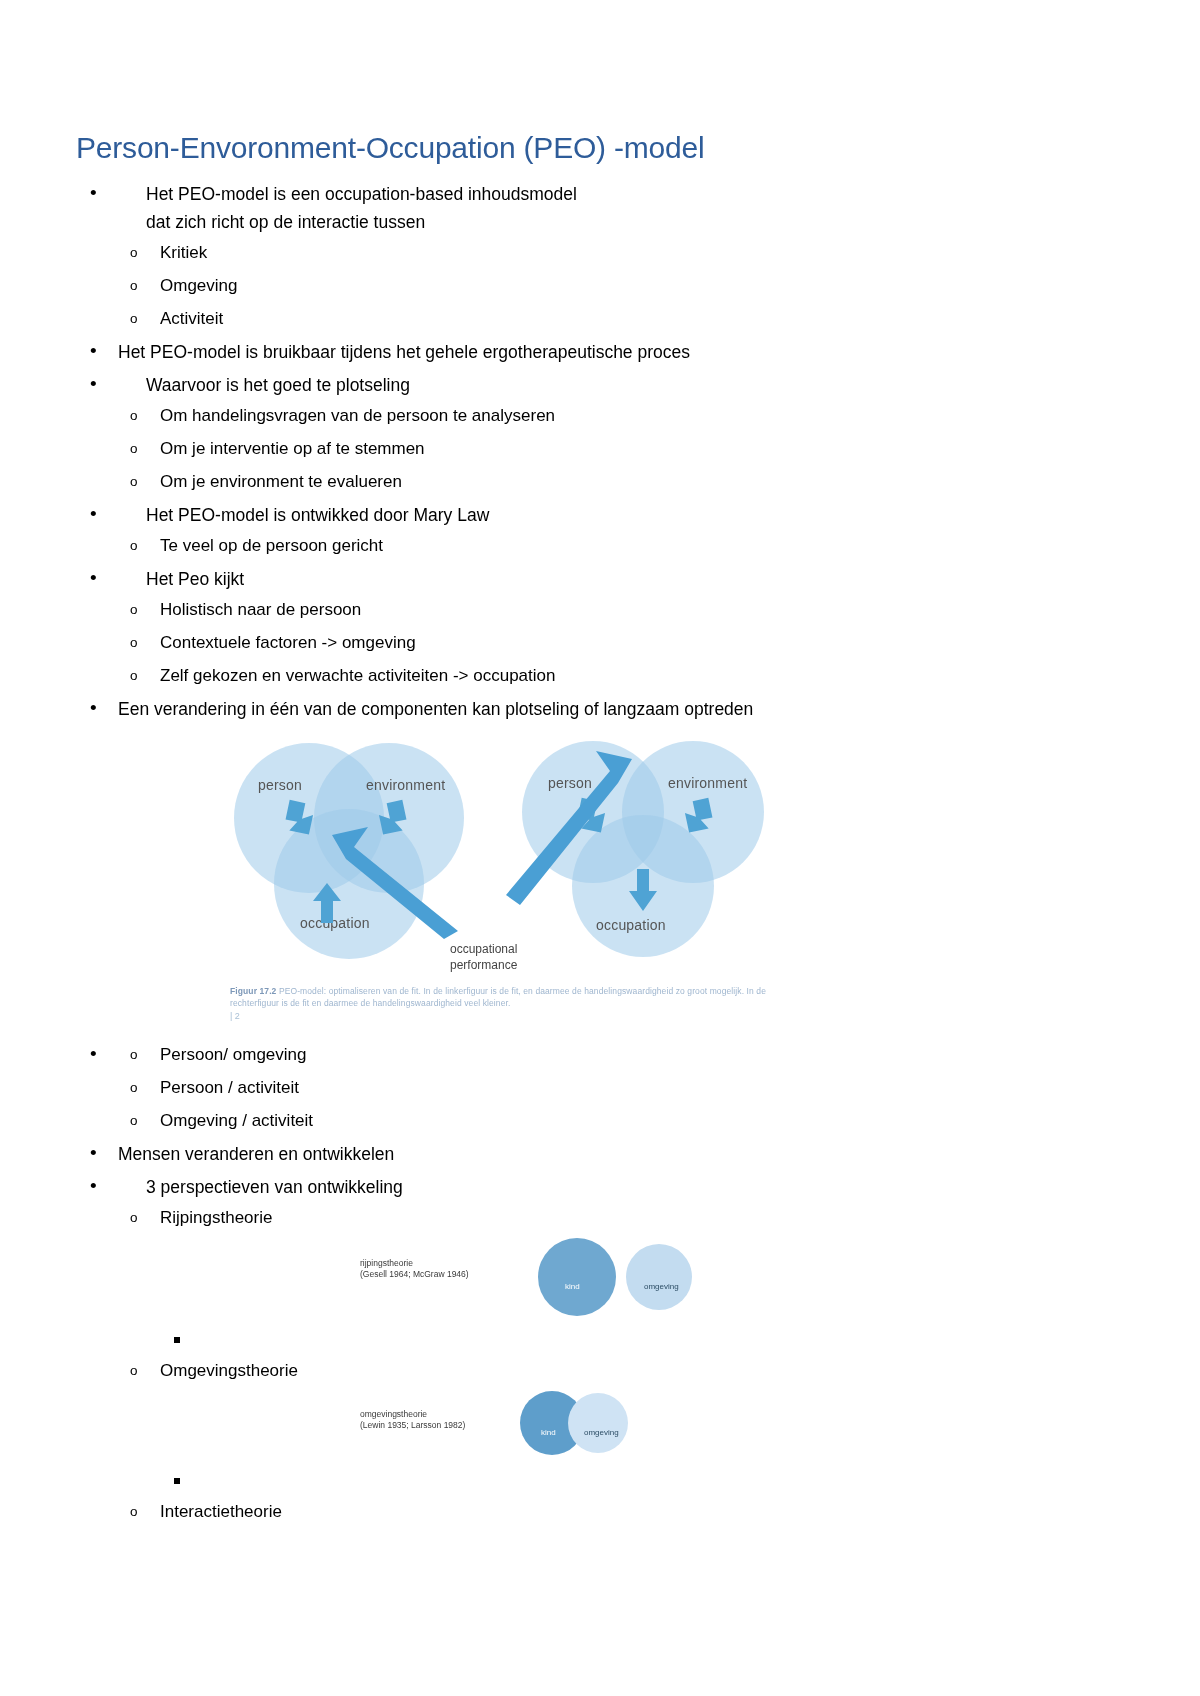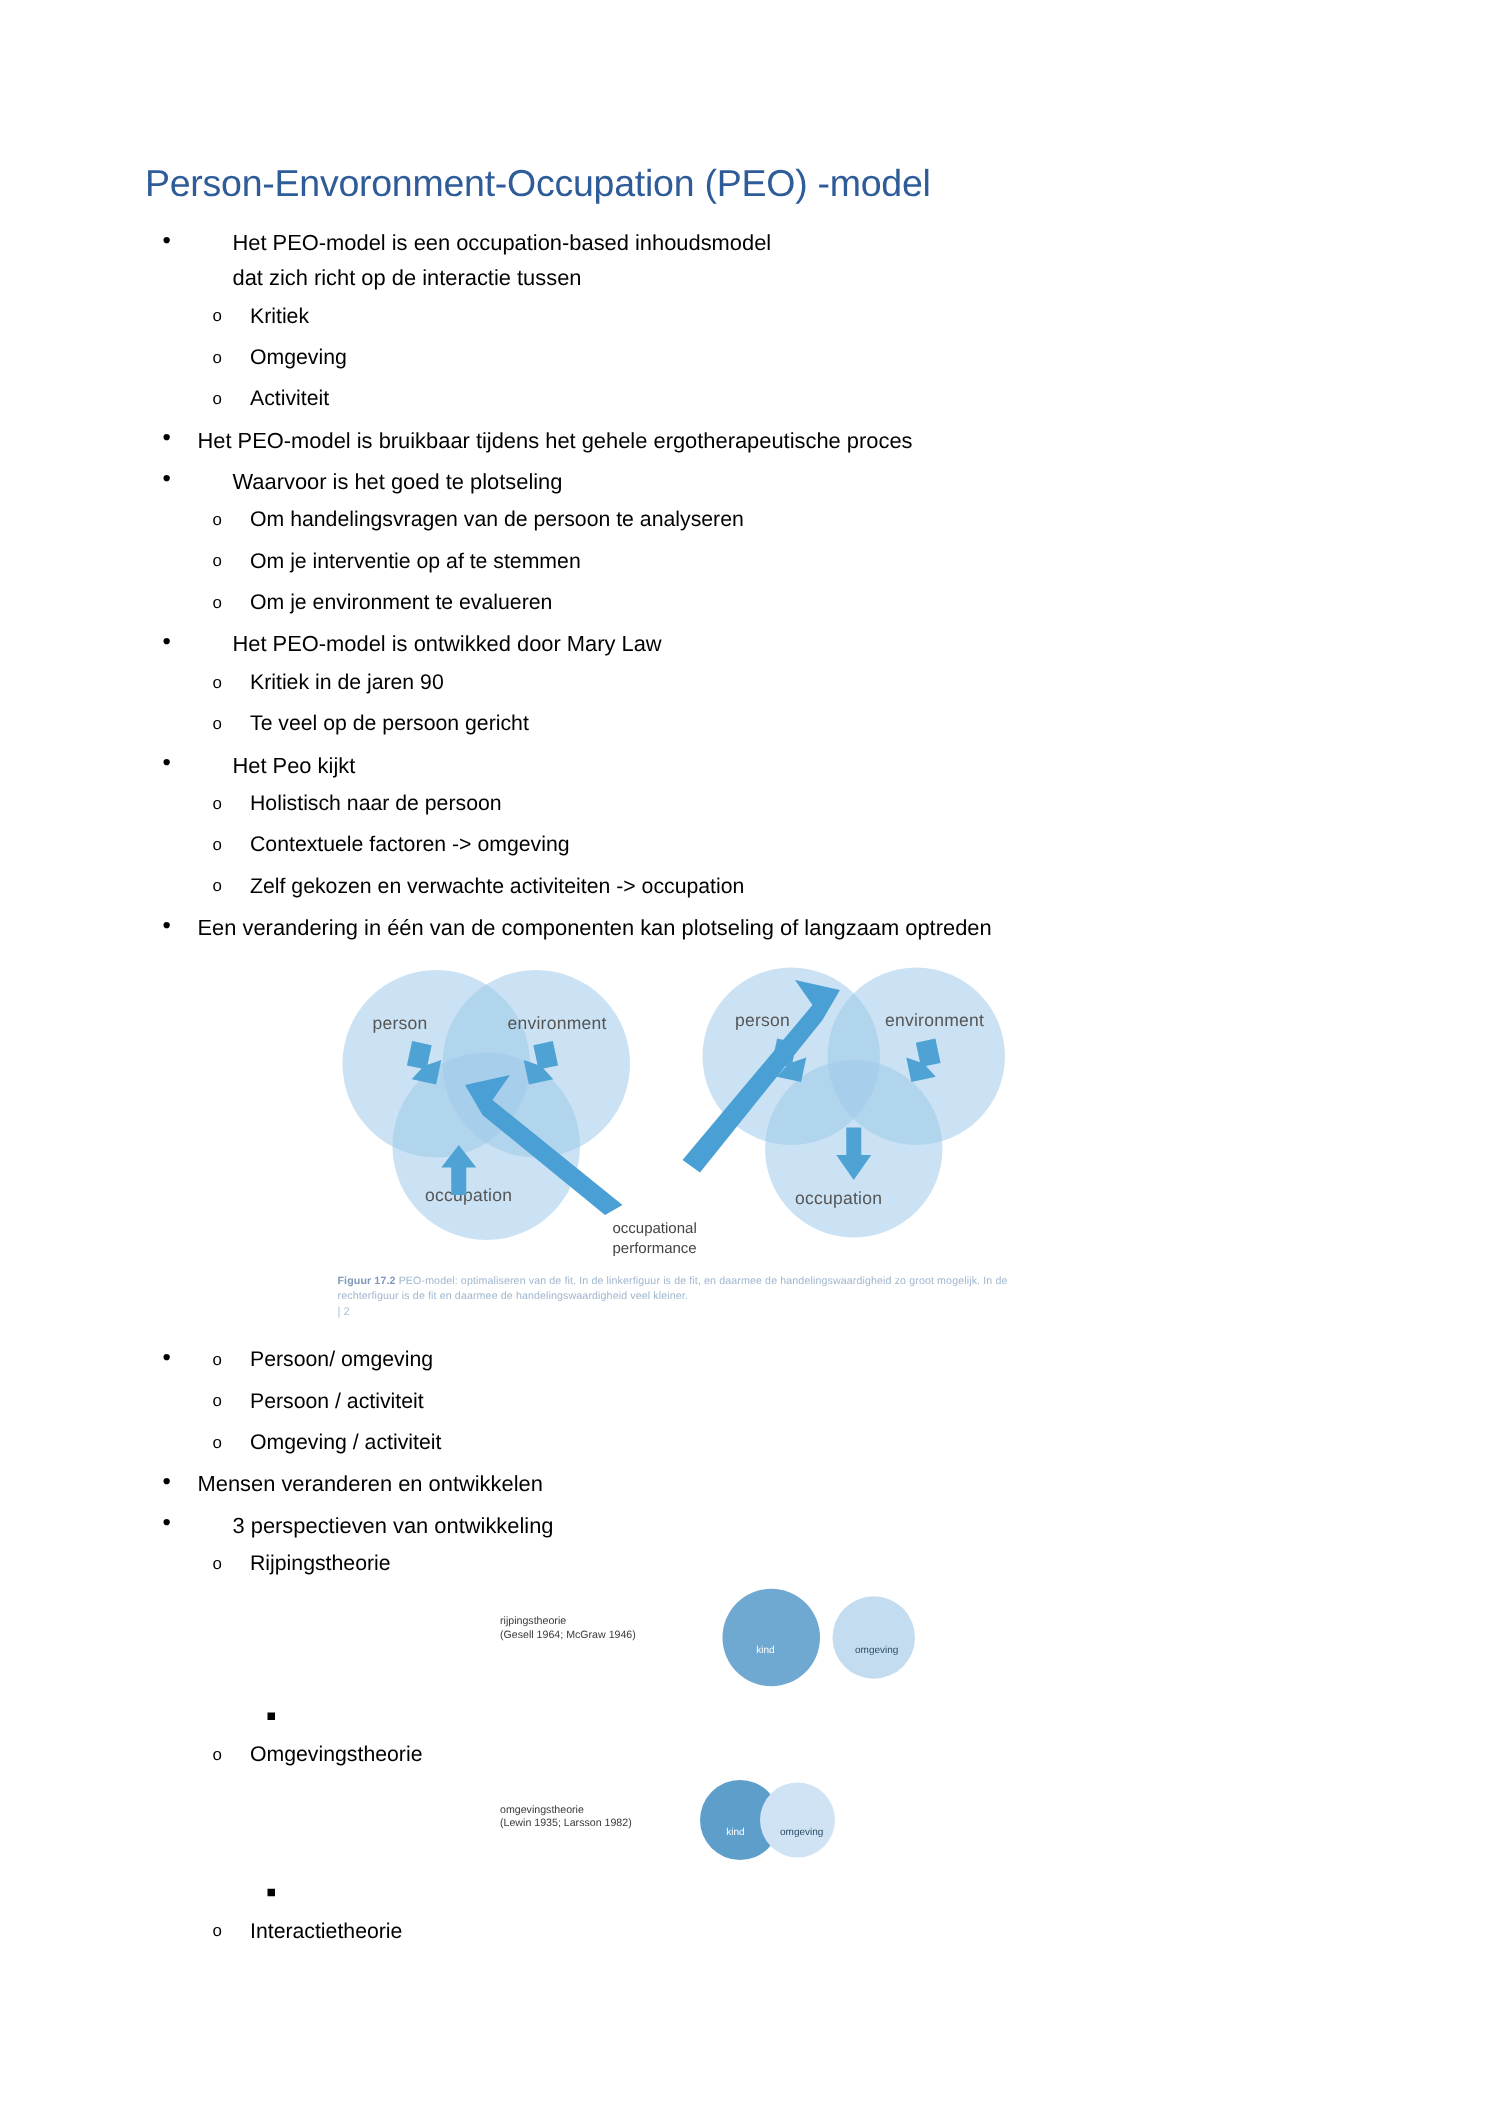--- a/index.html
+++ b/index.html
@@ -1,21 +1,21 @@
 <!DOCTYPE html>
 <html><head>
 <meta charset="utf-8">
 <style>
   html,body{margin:0;padding:0;}
   body{
     width:1200px;height:1696px;background:#ffffff;
     font-family:"Liberation Sans",sans-serif;
     color:#000000;-webkit-font-smoothing:antialiased;
   }
-  .page{position:relative;width:1200px;height:1696px;box-sizing:border-box;padding:130px 120px 0 116px;}
+  .page{position:relative;width:1200px;height:1696px;box-sizing:border-box;padding:130px 120px 0 76px;}
   h1.title{
     font-size:30px;font-weight:400;color:#2E5C99;letter-spacing:-0.2px;
     margin:0 0 14px 0;line-height:1.2;
   }
   ul.lvl1{list-style:none;margin:0;padding:0;}
   ul.lvl1 > li.b1{
     position:relative;padding-left:42px;margin:0 0 5px 0;
     font-size:17.5px;line-height:28px;
   }
   ul.lvl1 > li.b1::before{
@@ -115,21 +115,20 @@
       <ul class="lvl2">
         <li class="b2">Om handelingsvragen van de persoon te analyseren</li>
         <li class="b2">Om je interventie op af te stemmen</li>
         <li class="b2">Om je environment te evalueren</li>
       </ul>
     </li>
 
     <li class="b1">
       <span class="wrapline">Het PEO-model is ontwikked door Mary Law</span>
       <ul class="lvl2">
-        <li class="b2">Kritiek in de jaren 90</li>
         <li class="b2">Te veel op de persoon gericht</li>
       </ul>
     </li>
 
     <li class="b1">
       <span class="wrapline">Het Peo kijkt</span>
       <ul class="lvl2">
         <li class="b2">Holistisch naar de persoon</li>
         <li class="b2">Contextuele factoren -&gt; omgeving</li>
         <li class="b2">Zelf gekozen en verwachte activiteiten -&gt; occupation</li>

